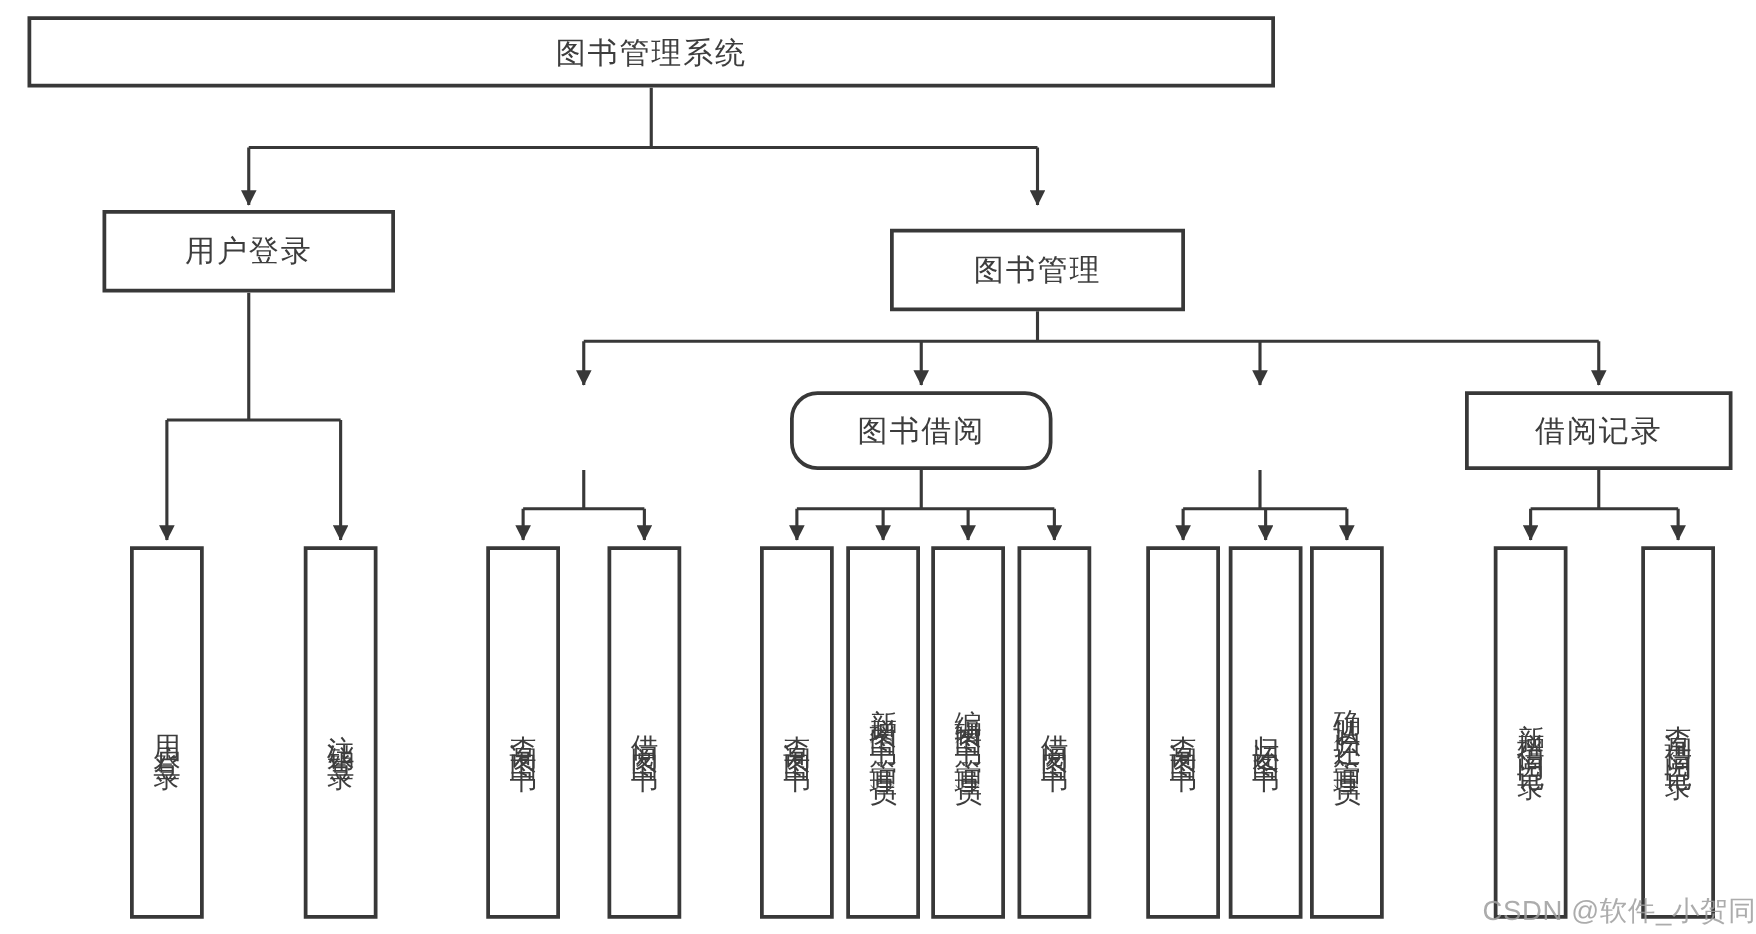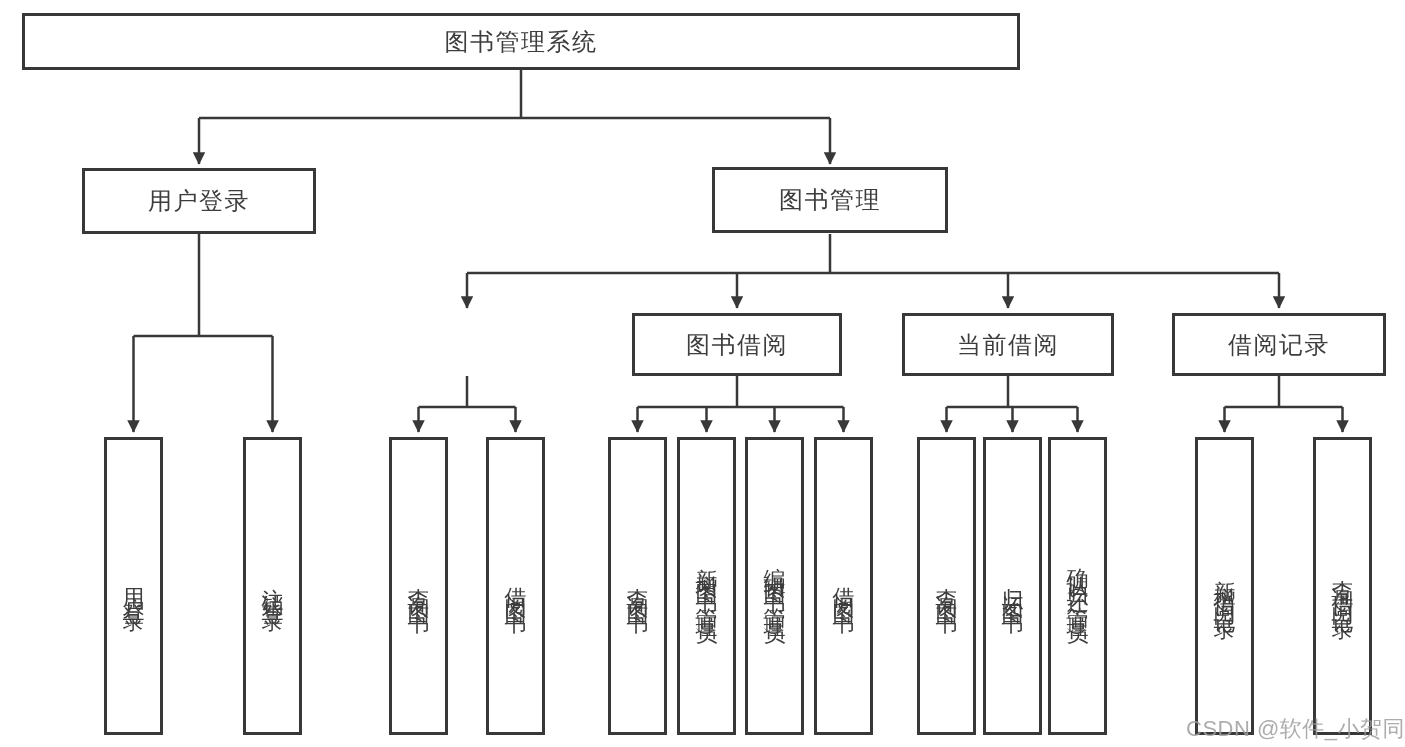--- a/index.html
+++ b/index.html
@@ -37,24 +37,24 @@
     text-orientation: mixed;
     font-size: 22px;
     letter-spacing: 8px;
     line-height: 1;
     white-space: nowrap;
   }
   
   .n-root   { left: 22px;   top: 13px;  width: 998px; height: 57px; }
   
   .n-l2a    { left: 82px;   top: 168px; width: 234px; height: 66px; }
-  .n-l2b    { left: 712px;  top: 167px; width: 236px; height: 66px; }
+  .n-l2b    { left: 712px;  top: 183px; width: 236px; height: 66px; }
   
   .n-l3a    { left: 361px;  top: 313px; width: 212px; height: 63px; }
-  .n-l3b    { left: 632px;  top: 313px; width: 210px; height: 63px; }
+  .n-l3b    { left: 632px;  top: 313px; width: 210px; height: 63px; border-radius: 22px; }
   .n-l3c    { left: 902px;  top: 313px; width: 212px; height: 63px; }
   .n-l3d    { left: 1172px; top: 313px; width: 214px; height: 63px; }
   
   .leaf     { top: 437px; width: 59px; height: 298px; }
   .x1  { left: 104px; }  .x2  { left: 243px; }
   .x3  { left: 389px; }  .x4  { left: 486px; }
   .x5  { left: 608px; }  .x6  { left: 677px; }
   .x7  { left: 745px; }  .x8  { left: 814px; }
   .x9  { left: 917px; }  .x10 { left: 983px; }
   .x11 { left: 1048px; }
@@ -120,23 +120,20 @@
   <div class="box n-l2a">
     <span class="hlabel">用户登录</span>
   </div>
   <div class="box n-l2b">
     <span class="hlabel">图书管理</span>
   </div>
 
   <div class="box n-l3b">
     <span class="hlabel">图书借阅</span>
   </div>
-  <div class="box n-l3c">
-    <span class="hlabel">当前借阅</span>
-  </div>
   <div class="box n-l3d">
     <span class="hlabel">借阅记录</span>
   </div>
 
   <div class="box leaf x1">
     <span class="vlabel">用户登录</span>
   </div>
   <div class="box leaf x2">
     <span class="vlabel">注销登录</span>
   </div>

